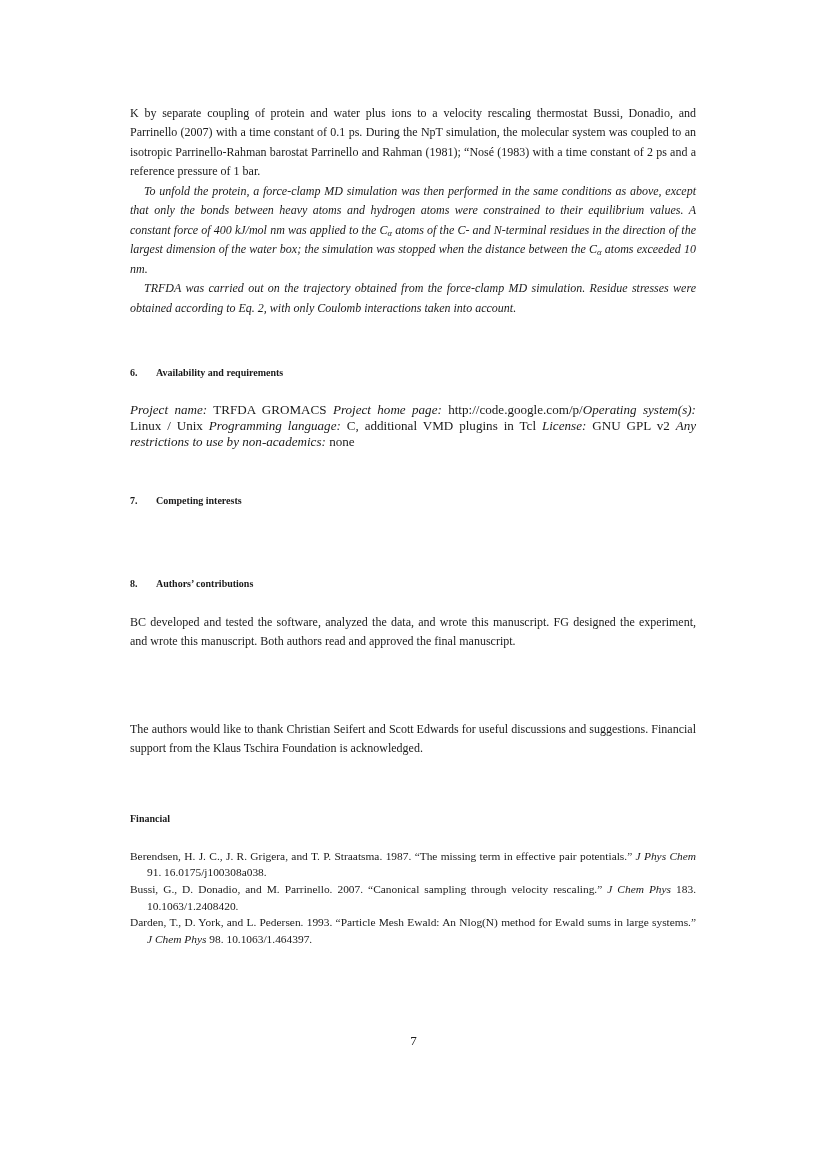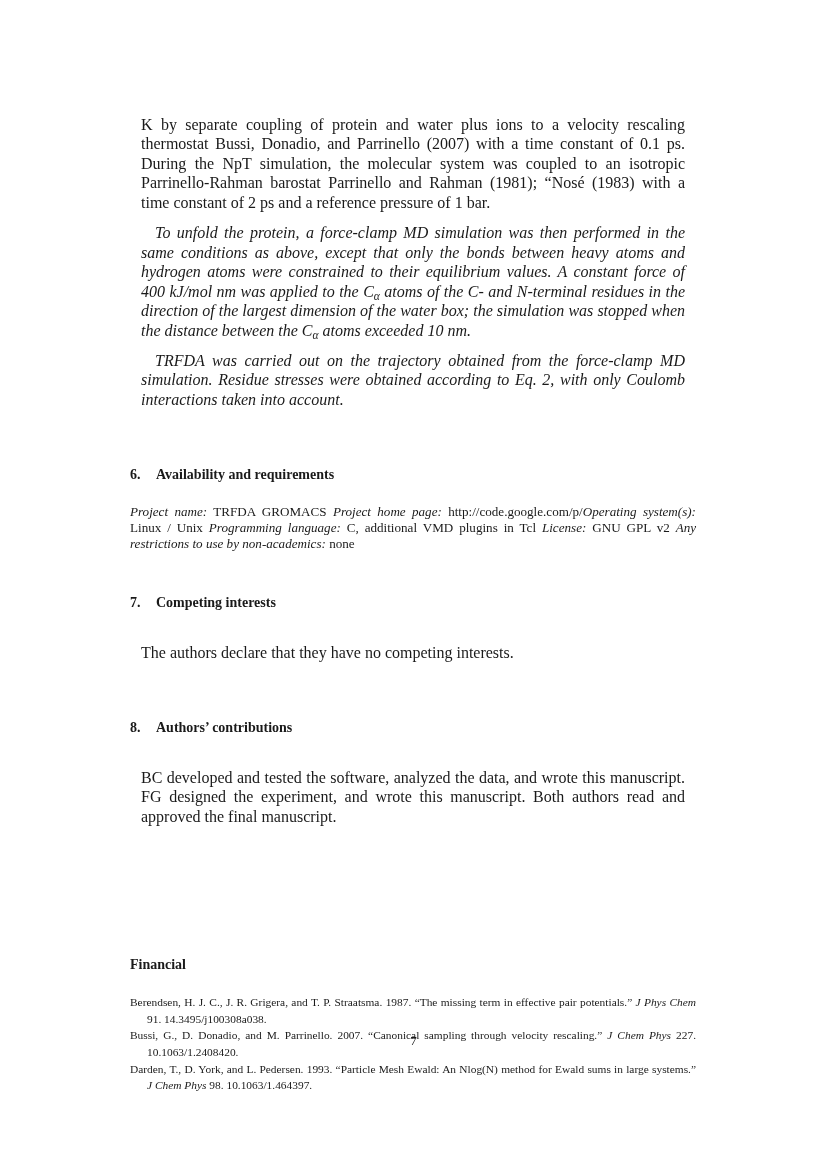--- a/index.html
+++ b/index.html
@@ -15,35 +15,35 @@
     color: #1a1a1a;
     overflow: hidden;
   }
   .page {
     position: absolute;
     left: 130px;
     top: 104px;
     width: 566px;
   }
   p, div.para {
-    margin: 11px;
-    font-size: 16px;
+    margin: 0;
+    font-size: 12px;
     line-height: 19.45px;
     text-align: justify;
     text-justify: inter-word;
     -webkit-hyphens: none;
     hyphens: none;
   }
   .para + .para {
     text-indent: 14px;
     font-style: italic;
   }
   .sec-head {
     font-weight: bold;
-    font-size: 14px;
+    font-size: 10px;
     line-height: 19px;
     margin: 0;
     text-align: left;
   }
   .sec-num {
     display: inline-block;
     width: 26px;
   }
   .sp-sec6 { height: 45px; }
   .sp-after-head { height: 20px; }
@@ -112,51 +112,51 @@
   <div class="avail"><i>Project name:</i> <span>TRFDA GROMACS</span> <i>Project home page:</i> <span>http://code.google.com/p/</span><i>Operating system(s):</i> <span>Linux / Unix</span> <i>Programming language:</i> <span>C, additional VMD plugins in Tcl</span> <i>License:</i> <span>GNU GPL v2</span> <i>Any restrictions to use by non-academics:</i> <span>none</span></div>
 
   <div class="sp-sec7"></div>
 
   <div class="sec-head">
     <span class="sec-num">7.</span><span>Competing interests</span>
   </div>
 
   <div class="sp-after-head"></div>
 
-  <div class="para">
-    <span>The authors declare that they have no competing interests.</span>
-  </div>
 
   <div class="sp-sec8"></div>
 
   <div class="sec-head">
     <span class="sec-num">8.</span><span>Authors’ contributions</span>
   </div>
 
   <div class="sp-after-head"></div>
 
   <div class="para">
     <span>BC developed and tested the software, analyzed the data, and wrote this manuscript. FG designed the experiment, and wrote this manuscript. Both authors read and approved the final manuscript.</span>
   </div>
 
   <div class="sp-ack"></div>
 
 
   <div class="sp-after-head"></div>
 
+  <div class="para">
+    <span>The authors would like to thank Christian Seifert and Scott Edwards for useful discussions and suggestions. Financial support from the Klaus Tschira Foundation is acknowledged.</span>
+  </div>
 
   <div class="sp-refs"></div>
 
   <div class="sec-head">
     <span>Financial</span>
   </div>
 
   <div class="sp-refs-body"></div>
 
   <div class="refs">
-    <div class="ref"><span>Berendsen, H. J. C., J. R. Grigera, and T. P. Straatsma.</span> <span>1987.</span> <span>“The missing term in effective pair potentials.”</span> <i>J Phys Chem</i> <span>91.</span> <span>14.3495/j100308a038.</span></div>
-    <div class="ref"><span>Bussi, G., D. Donadio, and M. Parrinello.</span> <span>2007.</span> <span>“Canonical sampling through velocity rescaling.”</span> <i>J Chem Phys</i> <span>227.</span> <span>10.1063/1.2408420.</span></div>
+    <div class="ref"><span>Berendsen, H. J. C., J. R. Grigera, and T. P. Straatsma.</span> <span>1987.</span> <span>“The missing term in effective pair potentials.”</span> <i>J Phys Chem</i> <span>91.</span> <span>16.0175/j100308a038.</span></div>
+    <div class="ref"><span>Bussi, G., D. Donadio, and M. Parrinello.</span> <span>2007.</span> <span>“Canonical sampling through velocity rescaling.”</span> <i>J Chem Phys</i> <span>183.</span> <span>10.1063/1.2408420.</span></div>
     <div class="ref"><span>Darden, T., D. York, and L. Pedersen.</span> <span>1993.</span> <span>“Particle Mesh Ewald: An Nlog(N) method for Ewald sums in large systems.”</span> <i>J Chem Phys</i> <span>98.</span> <span>10.1063/1.464397.</span></div>
   </div>
 
 </div>
 
 <div class="pageno">7</div>
 
 </body></html>

